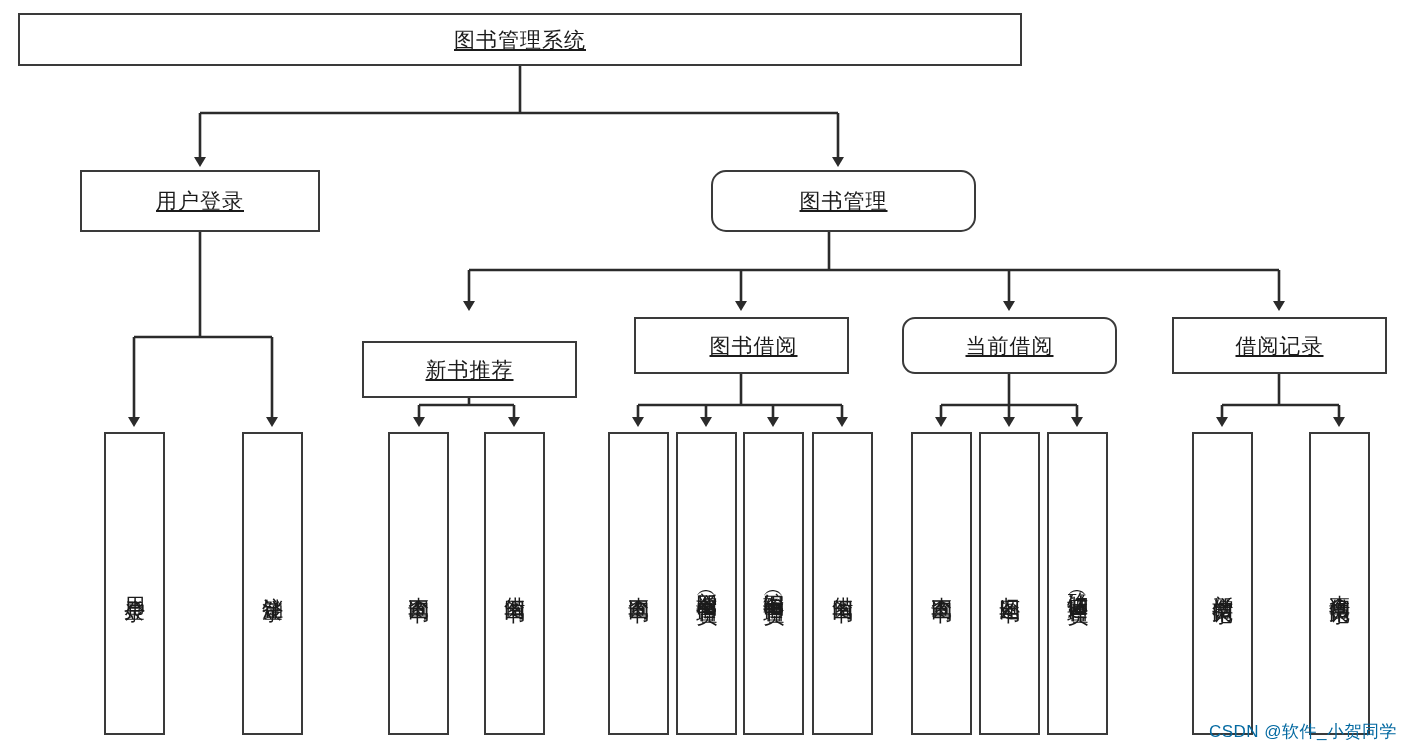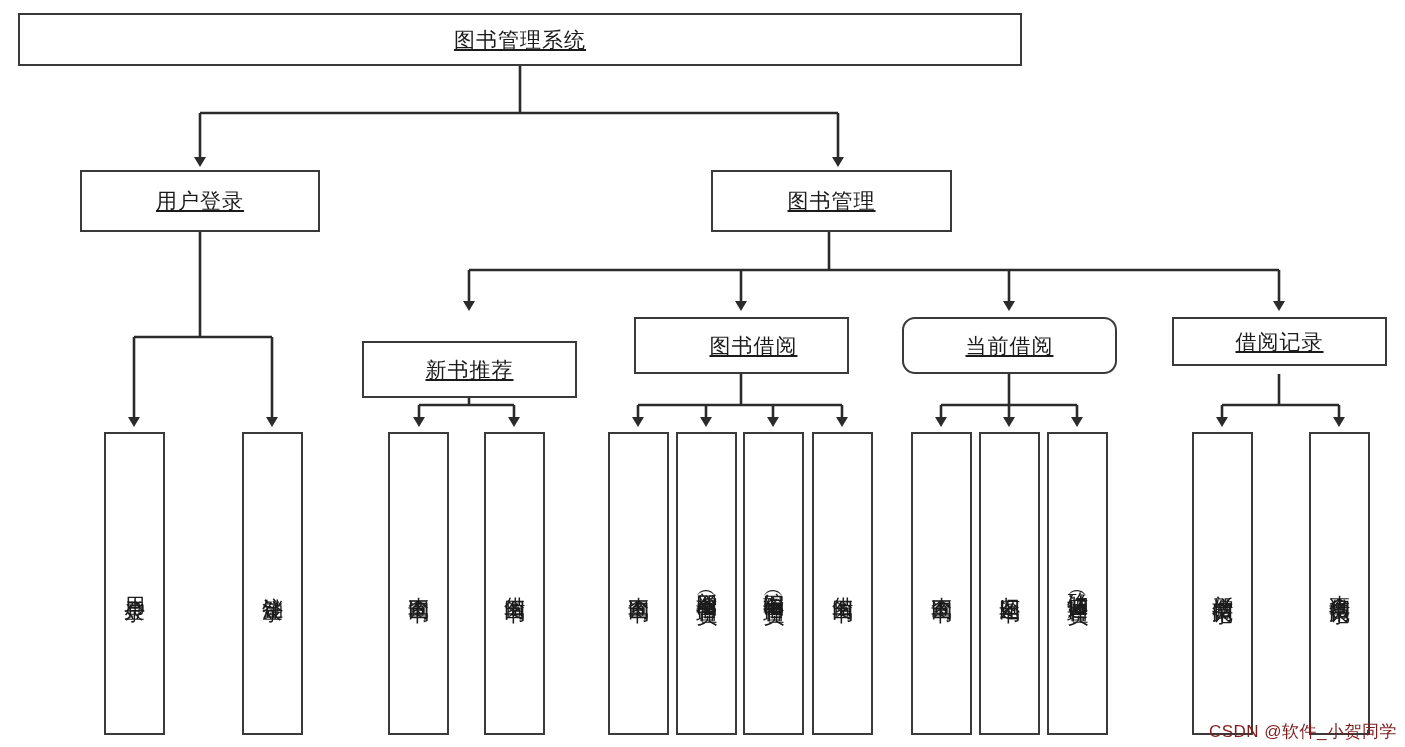--- a/index.html
+++ b/index.html
@@ -40,21 +40,21 @@
     writing-mode:vertical-rl;
     text-orientation:upright;
     white-space:nowrap;
   }
   svg#links{position:absolute;left:0;top:0;width:1405px;height:747px;pointer-events:none;}
   .watermark{
     position:absolute;
     right:8px;
     bottom:4px;
     font-size:17px;
-    color:#7f1d1d;
+    color:#0369a1;
     letter-spacing:0.5px;
     white-space:nowrap;
   }
 </style>
 </head>
 <body>
 
 <div id="diagram">
 
   <svg id="links" viewBox="0 0 1405 747" xmlns="http://www.w3.org/2000/svg">
@@ -104,26 +104,26 @@
       <path d="M1279,374 L1279,405"></path>
       <path d="M1222,405 L1339,405"></path>
       <path d="M1222,405 L1222,418" marker-end="url(#arrow)"></path>
       <path d="M1339,405 L1339,418" marker-end="url(#arrow)"></path>
     </g>
   </svg>
 
   <div class="node horiz" style="left:18px;top:13px;width:1004px;height:53px;">图书管理系统</div>
 
   <div class="node horiz" style="left:80px;top:170px;width:240px;height:62px;">用户登录</div>
-  <div class="node horiz" style="left:711px;top:170px;width:241px;height:62px;">图书管理</div>
+  <div class="node horiz" style="left:711px;top:170px;width:265px;height:62px;border-radius:15px;">图书管理</div>
 
   <div class="node horiz" style="left:362px;top:317px;width:215px;height:57px;margin-top:24px;">新书推荐</div>
   <div class="node horiz" style="left:634px;top:317px;width:215px;height:57px;padding-left:24px;">图书借阅</div>
   <div class="node horiz" style="left:902px;top:317px;width:215px;height:57px;border-radius:13px;">当前借阅</div>
-  <div class="node horiz" style="left:1172px;top:317px;width:215px;height:49px;">借阅记录</div>
+  <div class="node horiz" style="left:1172px;top:317px;width:215px;height:57px;">借阅记录</div>
 
   <div class="node vert" style="left:104px;top:432px;width:61px;height:303px;">
     <span class="vlabel">用户登录</span>
   </div>
   <div class="node vert" style="left:242px;top:432px;width:61px;height:303px;">
     <span class="vlabel">注销登录</span>
   </div>
 
   <div class="node vert" style="left:388px;top:432px;width:61px;height:303px;">
     <span class="vlabel">查询图书</span>

